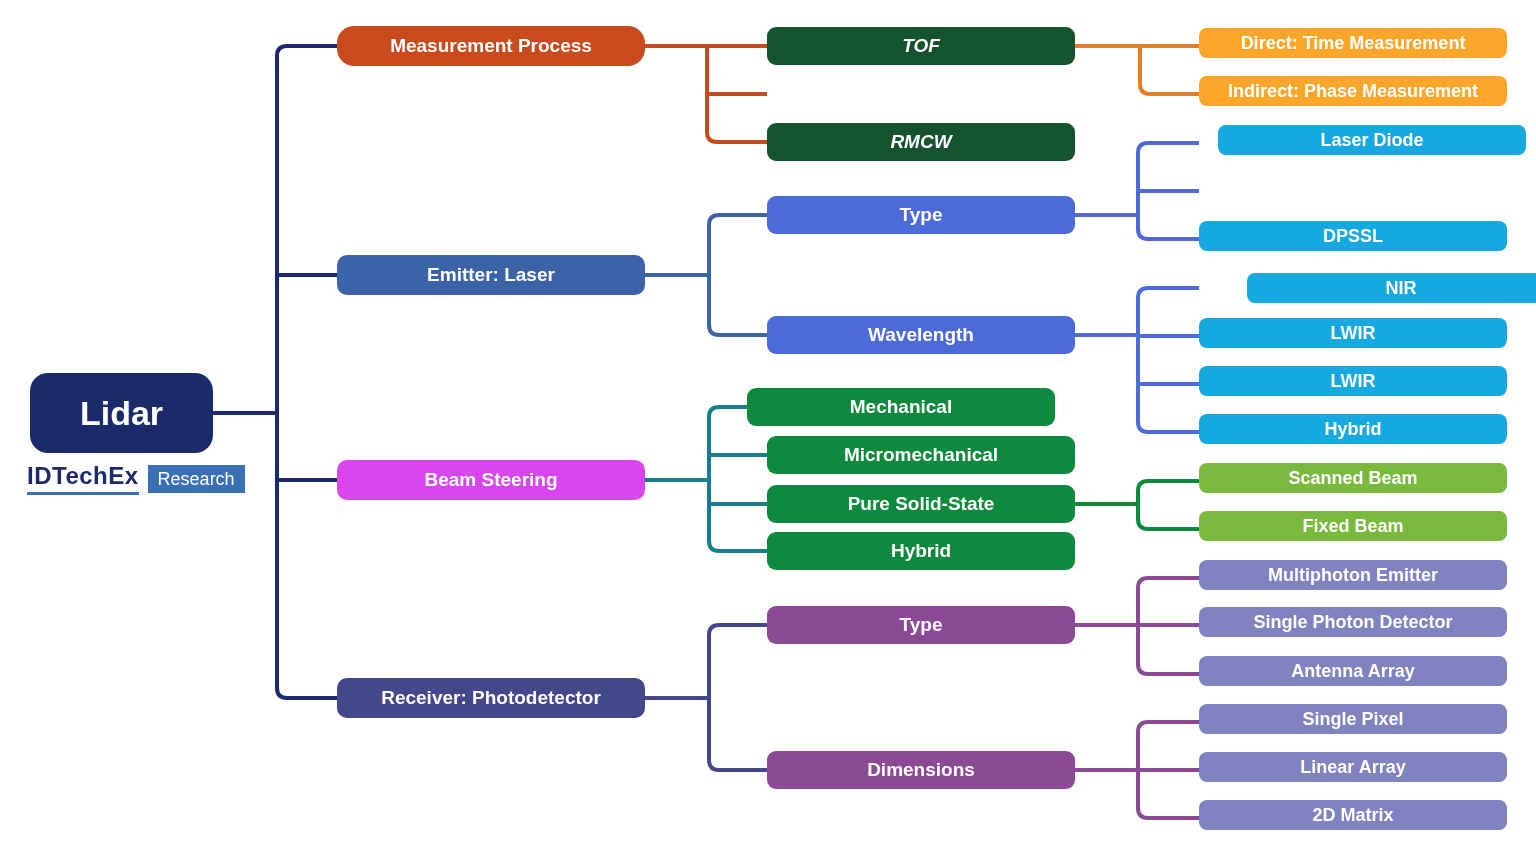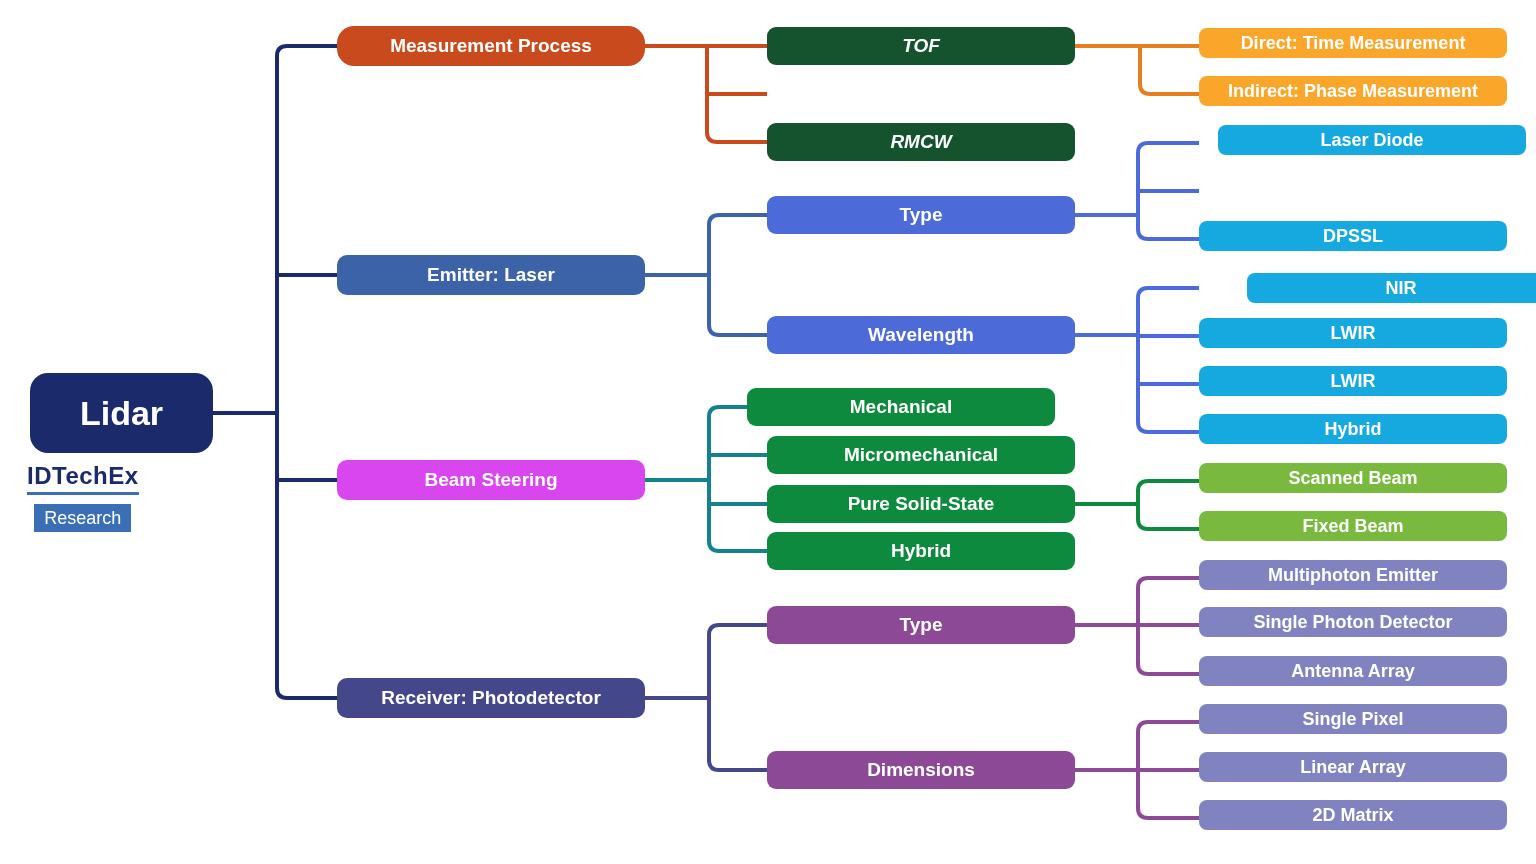--- a/index.html
+++ b/index.html
@@ -24,21 +24,21 @@
   .c-emitter{background:#3c63a8;}
   .c-indigo{background:#4d6ad9;}
   .c-cyan{background:#16a9e0;}
   .c-teal{background:#d946ef;}
   .c-green{background:#0d8a3d;}
   .c-lgreen{background:#79b93e;}
   .c-receiver{background:#45478b;}
   .c-purple{background:#8c4a96;}
   .c-lpurple{background:#8183c1;}
   
-  .logo{position:absolute;left:27px;top:462px;display:flex;align-items:center;gap:9px;flex-direction:column;}
+  .logo{position:absolute;left:27px;top:462px;display:flex;align-items:center;gap:9px;}
   .logo-brand{
     color:#1b2a6b;font-weight:bold;font-size:24px;letter-spacing:0.5px;
     border-bottom:3px solid #3a6eb5;padding-bottom:2px;
   }
   .logo-suffix{
     background:#3a6eb5;color:#fff;font-size:18px;padding:3px 10px;line-height:22px;
   }
 </style>
 </head>
 <body>

